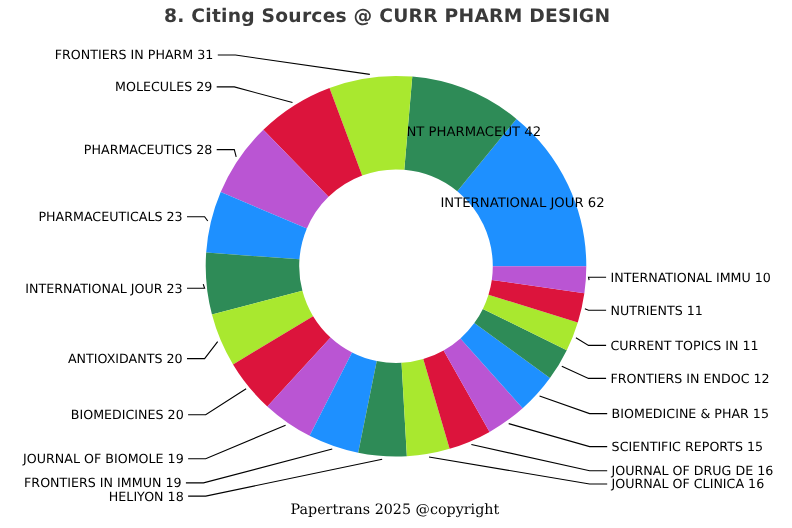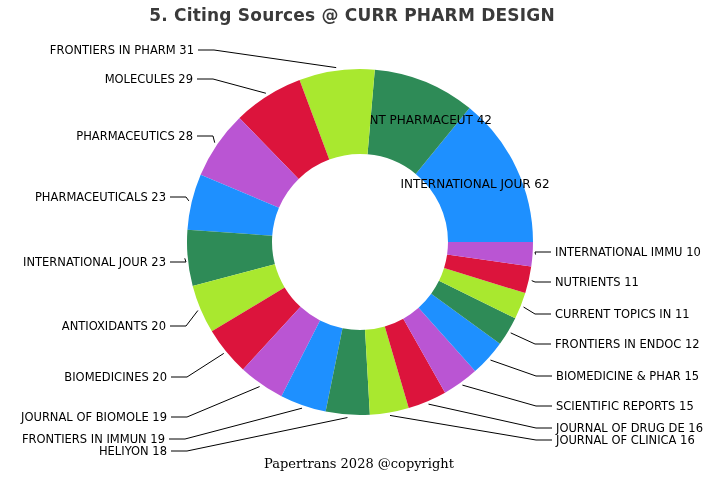--- a/index.html
+++ b/index.html
@@ -41,21 +41,21 @@
   polyline.leader{
     fill:none;
     stroke:#000000;
     stroke-width:1;
   }
 </style>
 </head>
 <body>
 
 <div id="stage">
-  <div id="chart-title">5. Citing Sources @ CURR PHARM DESIGN</div>
+  <div id="chart-title">8. Citing Sources @ CURR PHARM DESIGN</div>
   <svg id="donut-svg" width="720" height="480" viewBox="0 0 720 480">
       <path d="M 533 242 A 173 173 0 0 0 469.5111545089346 108.07350135943875 L 415.7050959351806 173.87553826376075 A 88 88 0 0 1 448 242 Z" fill="#1E90FF"></path>
       <text class="inside-label" x="475" y="188" text-anchor="middle">INTERNATIONAL JOUR 62</text>
       <path d="M 469.5111545089346 108.07350135943875 A 173 173 0 0 0 374.8044764668393 69.6346105607544 L 367.5306007461379 154.32280768408316 A 88 88 0 0 1 415.7050959351806 173.87553826376075 Z" fill="#2E8B57"></path>
       <text class="inside-label" x="410" y="124" text-anchor="middle">CURRENT PHARMACEUT 42</text>
       <path d="M 374.8044764668393 69.6346105607544 A 173 173 0 0 0 299.542696929356 79.90769757504123 L 329.24715219527934 159.54842420002097 A 88 88 0 0 1 367.5306007461379 154.32280768408316 Z" fill="#A9E82F"></path>
       <polyline class="leader" points="198,50 214,50 336.1970626513975,67.6170301503656"></polyline>
       <text class="slice-label" x="194" y="54" text-anchor="end">FRONTIERS IN PHARM 31</text>
       <path d="M 299.542696929356 79.90769757504123 A 173 173 0 0 0 239.42980062263427 117.93619777669929 L 298.6694939583342 178.8924011812112 A 88 88 0 0 1 329.24715219527934 159.54842420002097 Z" fill="#DC143C"></path>
       <polyline class="leader" points="197,79 213,79 265.90678291689863,93.26376870798305"></polyline>
@@ -102,14 +102,14 @@
       <path d="M 515.249928163605 318.33125051507733 A 173 173 0 0 0 525.2793822656033 293.10504669698065 L 444.07274936053807 267.99563068979364 A 88 88 0 0 1 438.9710617248395 280.8274569094035 Z" fill="#A9E82F"></path>
       <polyline class="leader" points="551,314 535,314 523.5479749106498,307.0235334523235"></polyline>
       <text class="slice-label" x="555" y="318" text-anchor="start">CURRENT TOPICS IN  11</text>
       <path d="M 525.2793822656033 293.10504669698065 A 173 173 0 0 0 531.2391094454014 266.6204670212784 L 447.1042868855221 254.5237057680491 A 88 88 0 0 1 444.07274936053807 267.99563068979364 Z" fill="#DC143C"></path>
       <polyline class="leader" points="551,282 535,282 531.7063496178348,280.63844589159703"></polyline>
       <text class="slice-label" x="555" y="286" text-anchor="start">NUTRIENTS 11</text>
       <path d="M 531.2391094454014 266.6204670212784 A 173 173 0 0 0 533 242.00000000000003 L 448 242.00000000000003 A 88 88 0 0 1 447.1042868855221 254.5237057680491 Z" fill="#BA55D3"></path>
       <polyline class="leader" points="551,252 535,252 535.5515721714046,254.555696243065"></polyline>
       <text class="slice-label" x="555" y="256" text-anchor="start">INTERNATIONAL IMMU 10</text>
     </svg>
-  <div id="chart-caption">Papertrans 2028 @copyright</div>
+  <div id="chart-caption">Papertrans 2025 @copyright</div>
 </div>
 
 </body></html>

